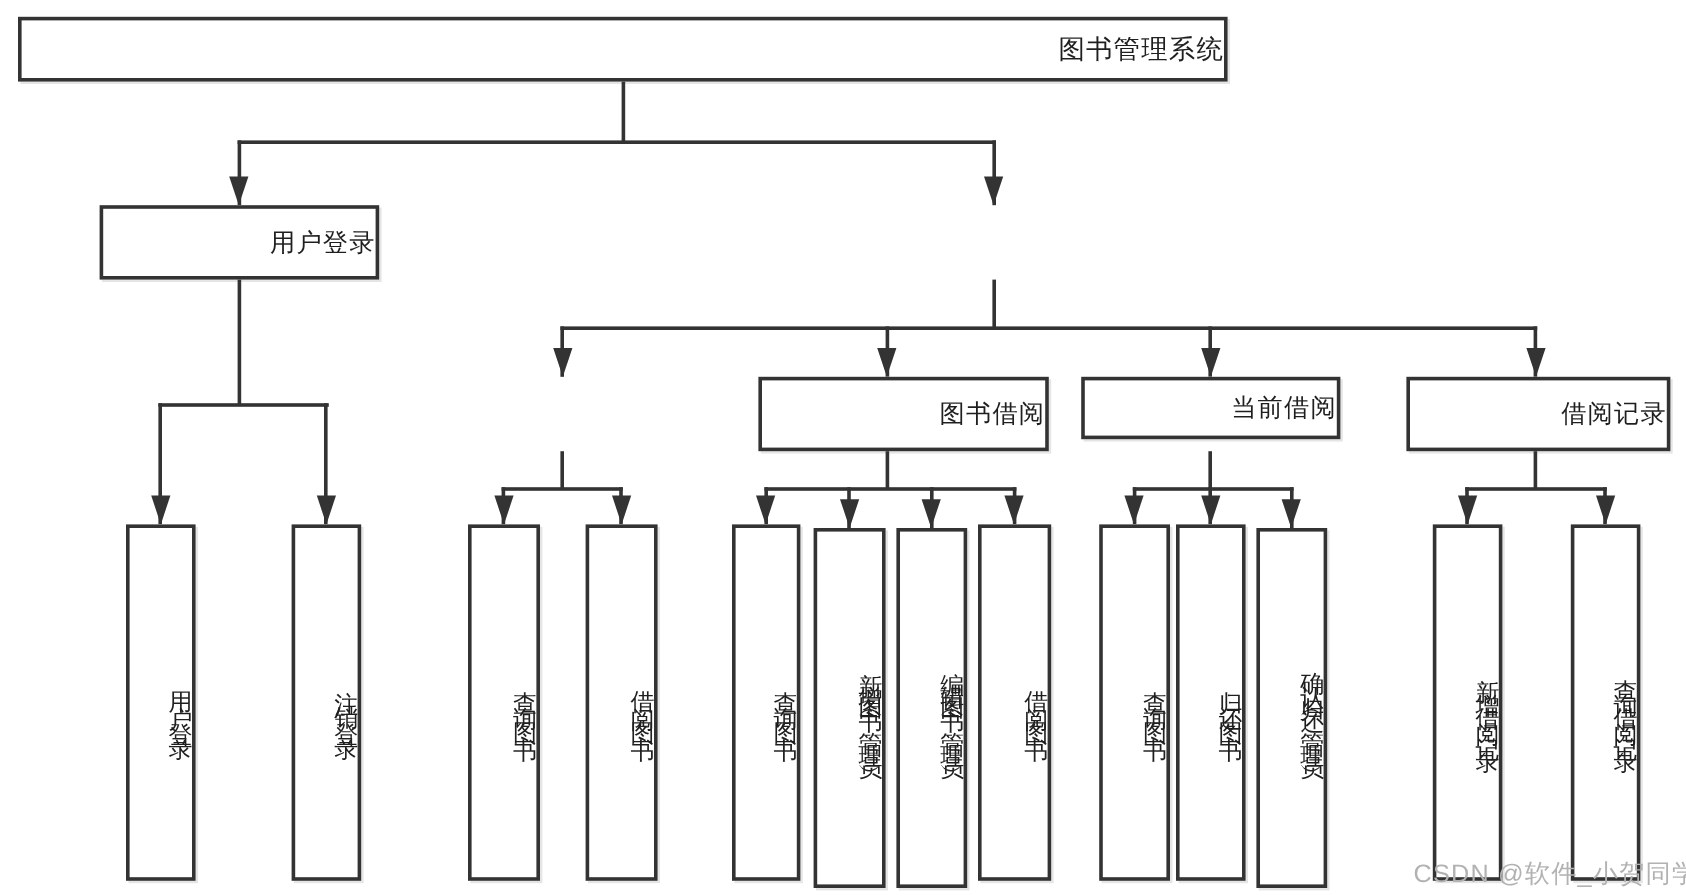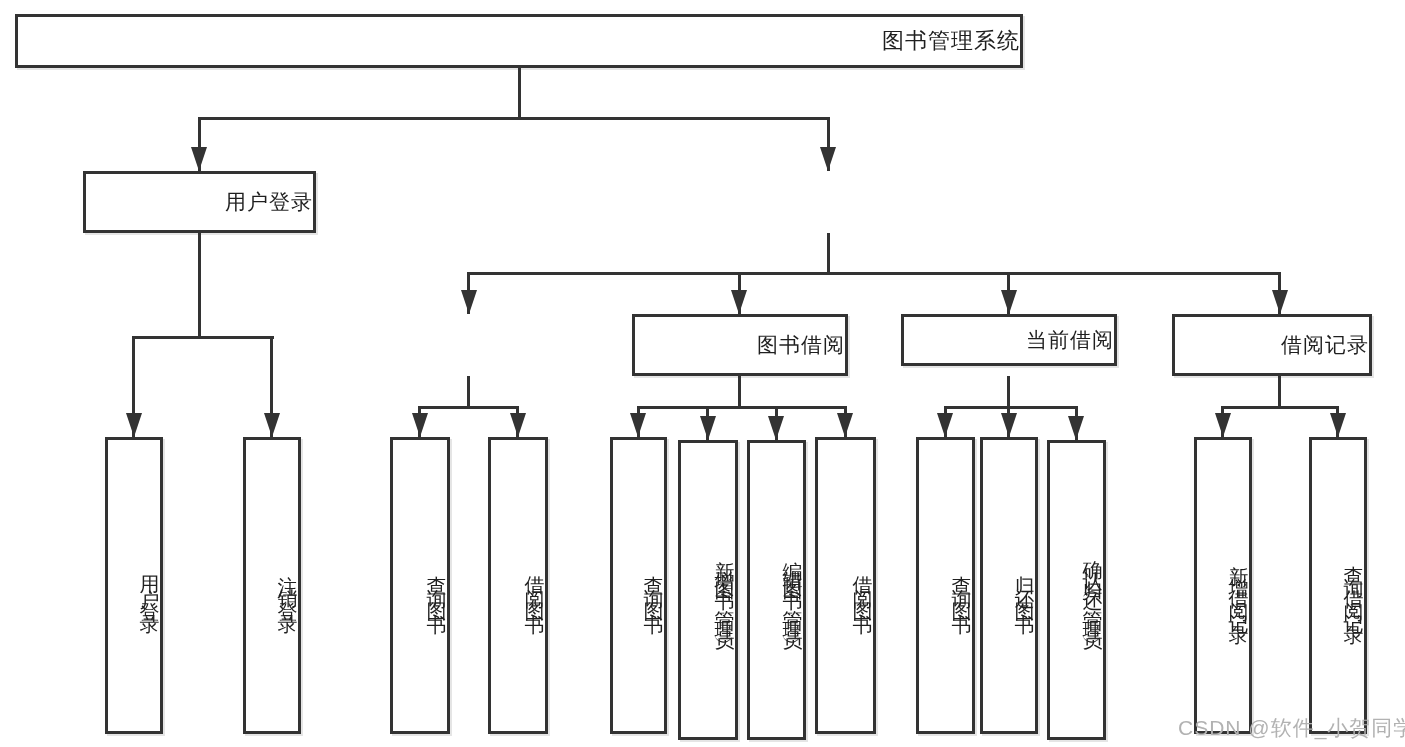--- a/index.html
+++ b/index.html
@@ -91,27 +91,27 @@
   <div class="hline" style="left:467px;top:272px;width:814px"></div>
   <div class="vline" style="left:467px;top:272px;height:42px"></div>
   <div class="arrow" style="left:461px;top:290px"></div>
   <div class="vline" style="left:738px;top:272px;height:42px"></div>
   <div class="arrow" style="left:731px;top:290px"></div>
   <div class="vline" style="left:1007px;top:272px;height:42px"></div>
   <div class="arrow" style="left:1001px;top:290px"></div>
   <div class="vline" style="left:1278px;top:272px;height:42px"></div>
   <div class="arrow" style="left:1272px;top:290px"></div>
 
-  <div class="box" style="left:632px;top:314px;width:216px;height:62px">
+  <div class="box" style="left:632px;top:314px;width:242px;height:62px">
     <span class="label">图书借阅</span>
   </div>
   <div class="box" style="left:901px;top:314px;width:216px;height:52px">
     <span class="label">当前借阅</span>
   </div>
-  <div class="box" style="left:1172px;top:314px;width:200px;height:62px">
+  <div class="box" style="left:1172px;top:314px;width:220px;height:62px">
     <span class="label">借阅记录</span>
   </div>
 
   <div class="vline" style="left:467px;top:376px;height:32px"></div>
   <div class="hline" style="left:418px;top:406px;width:101px"></div>
   <div class="vline" style="left:418px;top:406px;height:31px"></div>
   <div class="arrow" style="left:412px;top:413px"></div>
   <div class="vline" style="left:516px;top:406px;height:31px"></div>
   <div class="arrow" style="left:510px;top:413px"></div>
 

